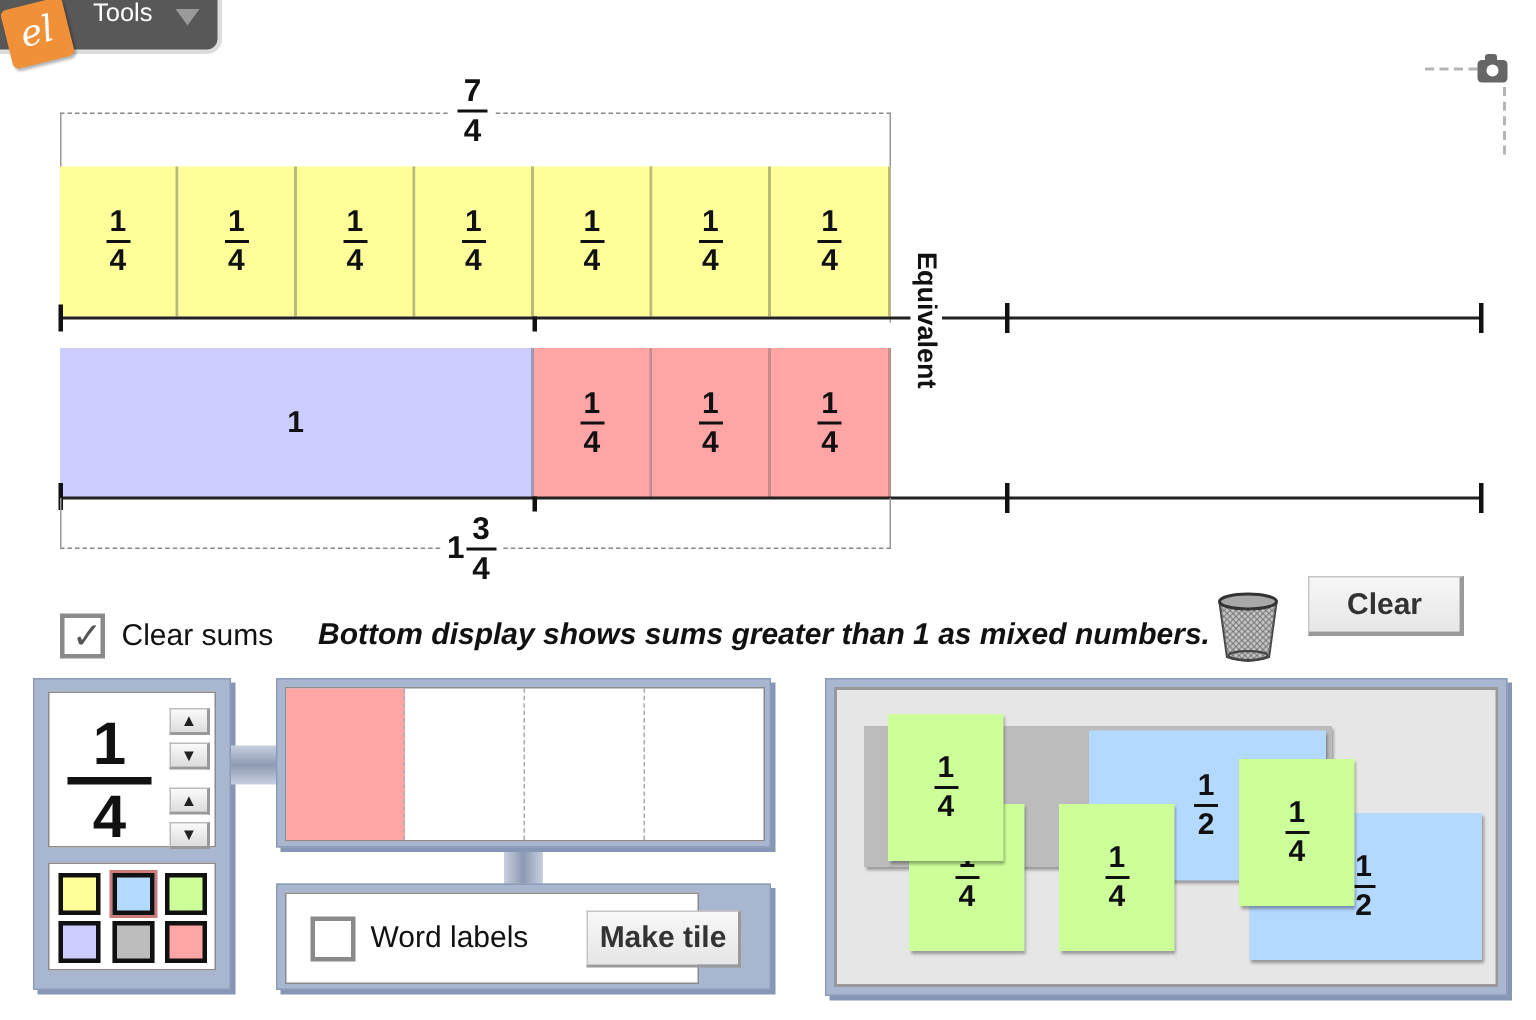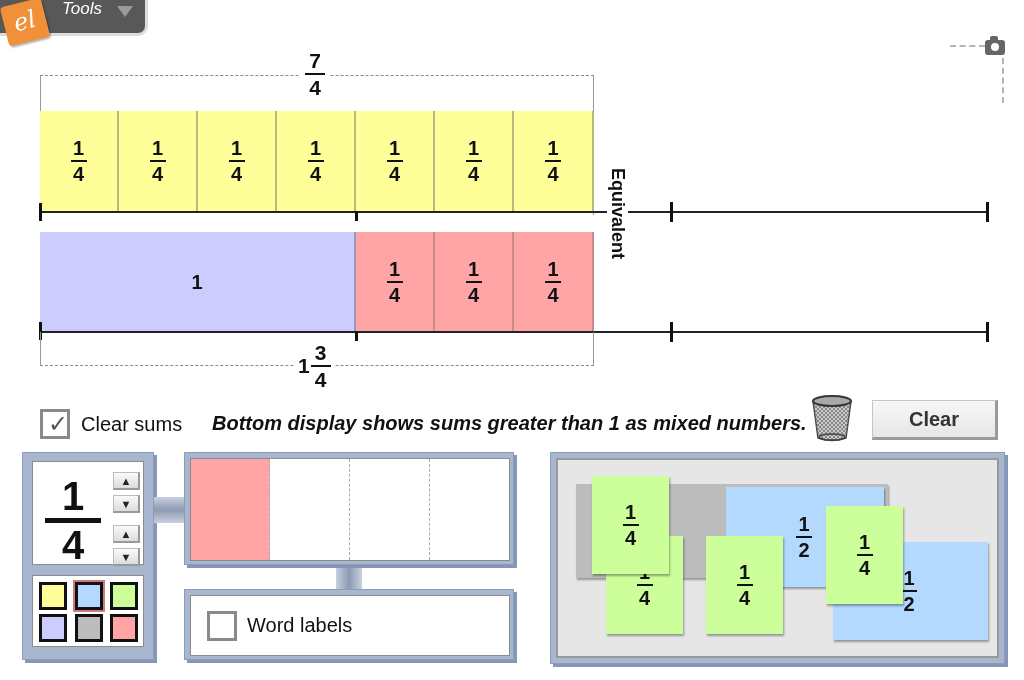--- a/index.html
+++ b/index.html
@@ -2,21 +2,21 @@
 <html><head>
 <meta charset="utf-8">
 <style>
   * { box-sizing: border-box; margin: 0; padding: 0; }
   body { width: 1024px; height: 680px; background: #ffffff; position: relative; overflow: hidden;
          font-family: "Liberation Sans", sans-serif; color: #111; }
 
   
   .tools-bar { position: absolute; left: 0; top: -6px; width: 148px; height: 42px; background: #585858;
                border: 3px solid #dcdcdc; border-top: none; border-left: none; border-radius: 0 0 10px 0; }
-  .tools-label { position: absolute; left: 62px; top: 5px; color: #fff; font-size: 17px; font-style: italic; }
+  .tools-label { position: absolute; left: 62px; top: 5px; color: #fff; font-size: 17px; }
   .tools-caret { position: absolute; left: 117px; top: 12px; width: 0; height: 0;
                  border-left: 8px solid transparent; border-right: 8px solid transparent; border-top: 11px solid #9a9a9a; }
   .logo { position: absolute; left: 4px; top: 2px; width: 42px; height: 40px; background: #f0913a;
           transform: rotate(-14deg); border-radius: 4px; color: #fff; font-family: "DejaVu Serif", serif;
           font-style: italic; font-size: 24px; text-align: center; line-height: 38px; box-shadow: 1px 2px 2px rgba(0,0,0,0.3); }
 
   
   .camera-dash-h { position: absolute; left: 950px; top: 45px; width: 35px; border-top: 2px dashed #b5b5b5; }
   .camera-dash-v { position: absolute; left: 1002px; top: 58px; height: 45px; border-left: 2px dashed #b5b5b5; }
   .camera { position: absolute; left: 985px; top: 40px; width: 20px; height: 15px; background: #666; border-radius: 3px; }
@@ -57,21 +57,21 @@
   .equiv-wrap { position: absolute; left: 628px; top: 166px; width: 0; height: 0; }
 
   
   .show-sums { position: absolute; left: 40px; top: 409px; display: flex; align-items: center; }
   .checkbox { width: 30px; height: 30px; border: 3px solid #8a8a8a; background: #fff; position: relative; }
   .checkbox .check { position: absolute; left: 5px; top: -2px; font-size: 24px; color: #555; }
   .show-sums-label { margin-left: 11px; font-size: 20px; }
   .hint { position: absolute; left: 212px; top: 412px; font-size: 20px; font-style: italic; font-weight: bold; }
 
   .trash { position: absolute; left: 810px; top: 393px; width: 44px; height: 50px; }
-  .clear-btn { position: absolute; left: 872px; top: 400px; width: 126px; height: 40px; background: linear-gradient(#f7f7f7, #e6e6e6);
+  .clear-btn { position: absolute; left: 872px; top: 384px; width: 104px; height: 40px; background: linear-gradient(#f7f7f7, #e6e6e6);
                border: 1px solid #c5c5c5; border-right: 3px solid #9a9a9a; border-bottom: 3px solid #9a9a9a;
                font-weight: bold; font-size: 20px; color: #333; display: flex; align-items: center; justify-content: center; }
 
   
   .panel { position: absolute; background: #a9b6cf; border: 1px solid #8c9bb8; box-shadow: 3px 3px 0 #8596b6; }
   .panel-inner { position: absolute; background: #fff; border: 1px solid #8b8b8b; }
 
   .frac-panel { left: 22px; top: 452px; width: 132px; height: 208px; }
   .frac-display { left: 9px; top: 8px; width: 112px; height: 104px; }
   .big-frac { position: absolute; left: 12px; top: 12px; font-size: 40px; }
@@ -83,21 +83,21 @@
   .swatch.selected { box-shadow: 0 0 0 2px #cc7a7a; }
 
   .connector-h { position: absolute; left: 154px; top: 497px; width: 30px; height: 26px; background: linear-gradient(#c8d0df, #8d9ab3, #c8d0df); }
   .connector-v { position: absolute; left: 336px; top: 566px; width: 26px; height: 24px; background: linear-gradient(90deg, #c8d0df, #8d9ab3, #c8d0df); }
 
   .preview-panel { left: 184px; top: 452px; width: 330px; height: 113px; }
   .preview-inner { left: 5px; top: 5px; width: 320px; height: 103px; }
   .preview-cell { position: absolute; top: 0; height: 101px; width: 79px; border-right: 1px dashed #aaa; }
 
   .label-panel { left: 184px; top: 589px; width: 330px; height: 71px; }
-  .label-inner { left: 5px; top: 5px; width: 320px; height: 61px; }
+  .label-inner { left: 5px; top: 5px; width: 276px; height: 61px; }
   .word-check { position: absolute; left: 16px; top: 15px; width: 30px; height: 30px; border: 3px solid #8a8a8a; background: #fff; }
   .word-label { position: absolute; left: 56px; top: 18px; font-size: 20px; }
   .make-tile { position: absolute; left: 200px; top: 11px; width: 103px; height: 38px; background: linear-gradient(#f7f7f7, #e6e6e6);
                border: 1px solid #c5c5c5; border-right: 2px solid #9a9a9a; border-bottom: 2px solid #9a9a9a;
                font-weight: bold; font-size: 20px; color: #333; display: flex; align-items: center; justify-content: center; }
 
   .bin-panel { left: 550px; top: 452px; width: 455px; height: 212px; }
   .bin-inner { left: 5px; top: 5px; width: 443px; height: 200px; background: #e6e6e6; border: 2px solid #999; }
   .btile { position: absolute; display: flex; align-items: center; justify-content: center; font-size: 20px;
            box-shadow: 1px 2px 2px rgba(0,0,0,0.35); }
@@ -287,20 +287,21 @@
       <div class="preview-cell" style="left: 80px;"></div>
       <div class="preview-cell" style="left: 160px;"></div>
       <div class="preview-cell" style="left: 240px; border-right: none;"></div>
     </div>
 </div>
 
 <div class="panel label-panel">
   <div class="panel-inner label-inner">
     <div class="word-check"></div>
     <span class="word-label">Word labels</span>
+    <div class="make-tile">Make tile</div>
   </div>
 </div>
 
 <div class="panel bin-panel">
   <div class="panel-inner bin-inner">
     <div class="btile gray" style="left:18px; top:24px; width:312px; height:94px;"></div>
     <div class="btile blue" style="left:168px; top:27px; width:158px; height:100px; justify-content:flex-end; padding-right:72px;">
         <span class="frac">
           <span class="num">1</span>
           <span class="bar"></span>

